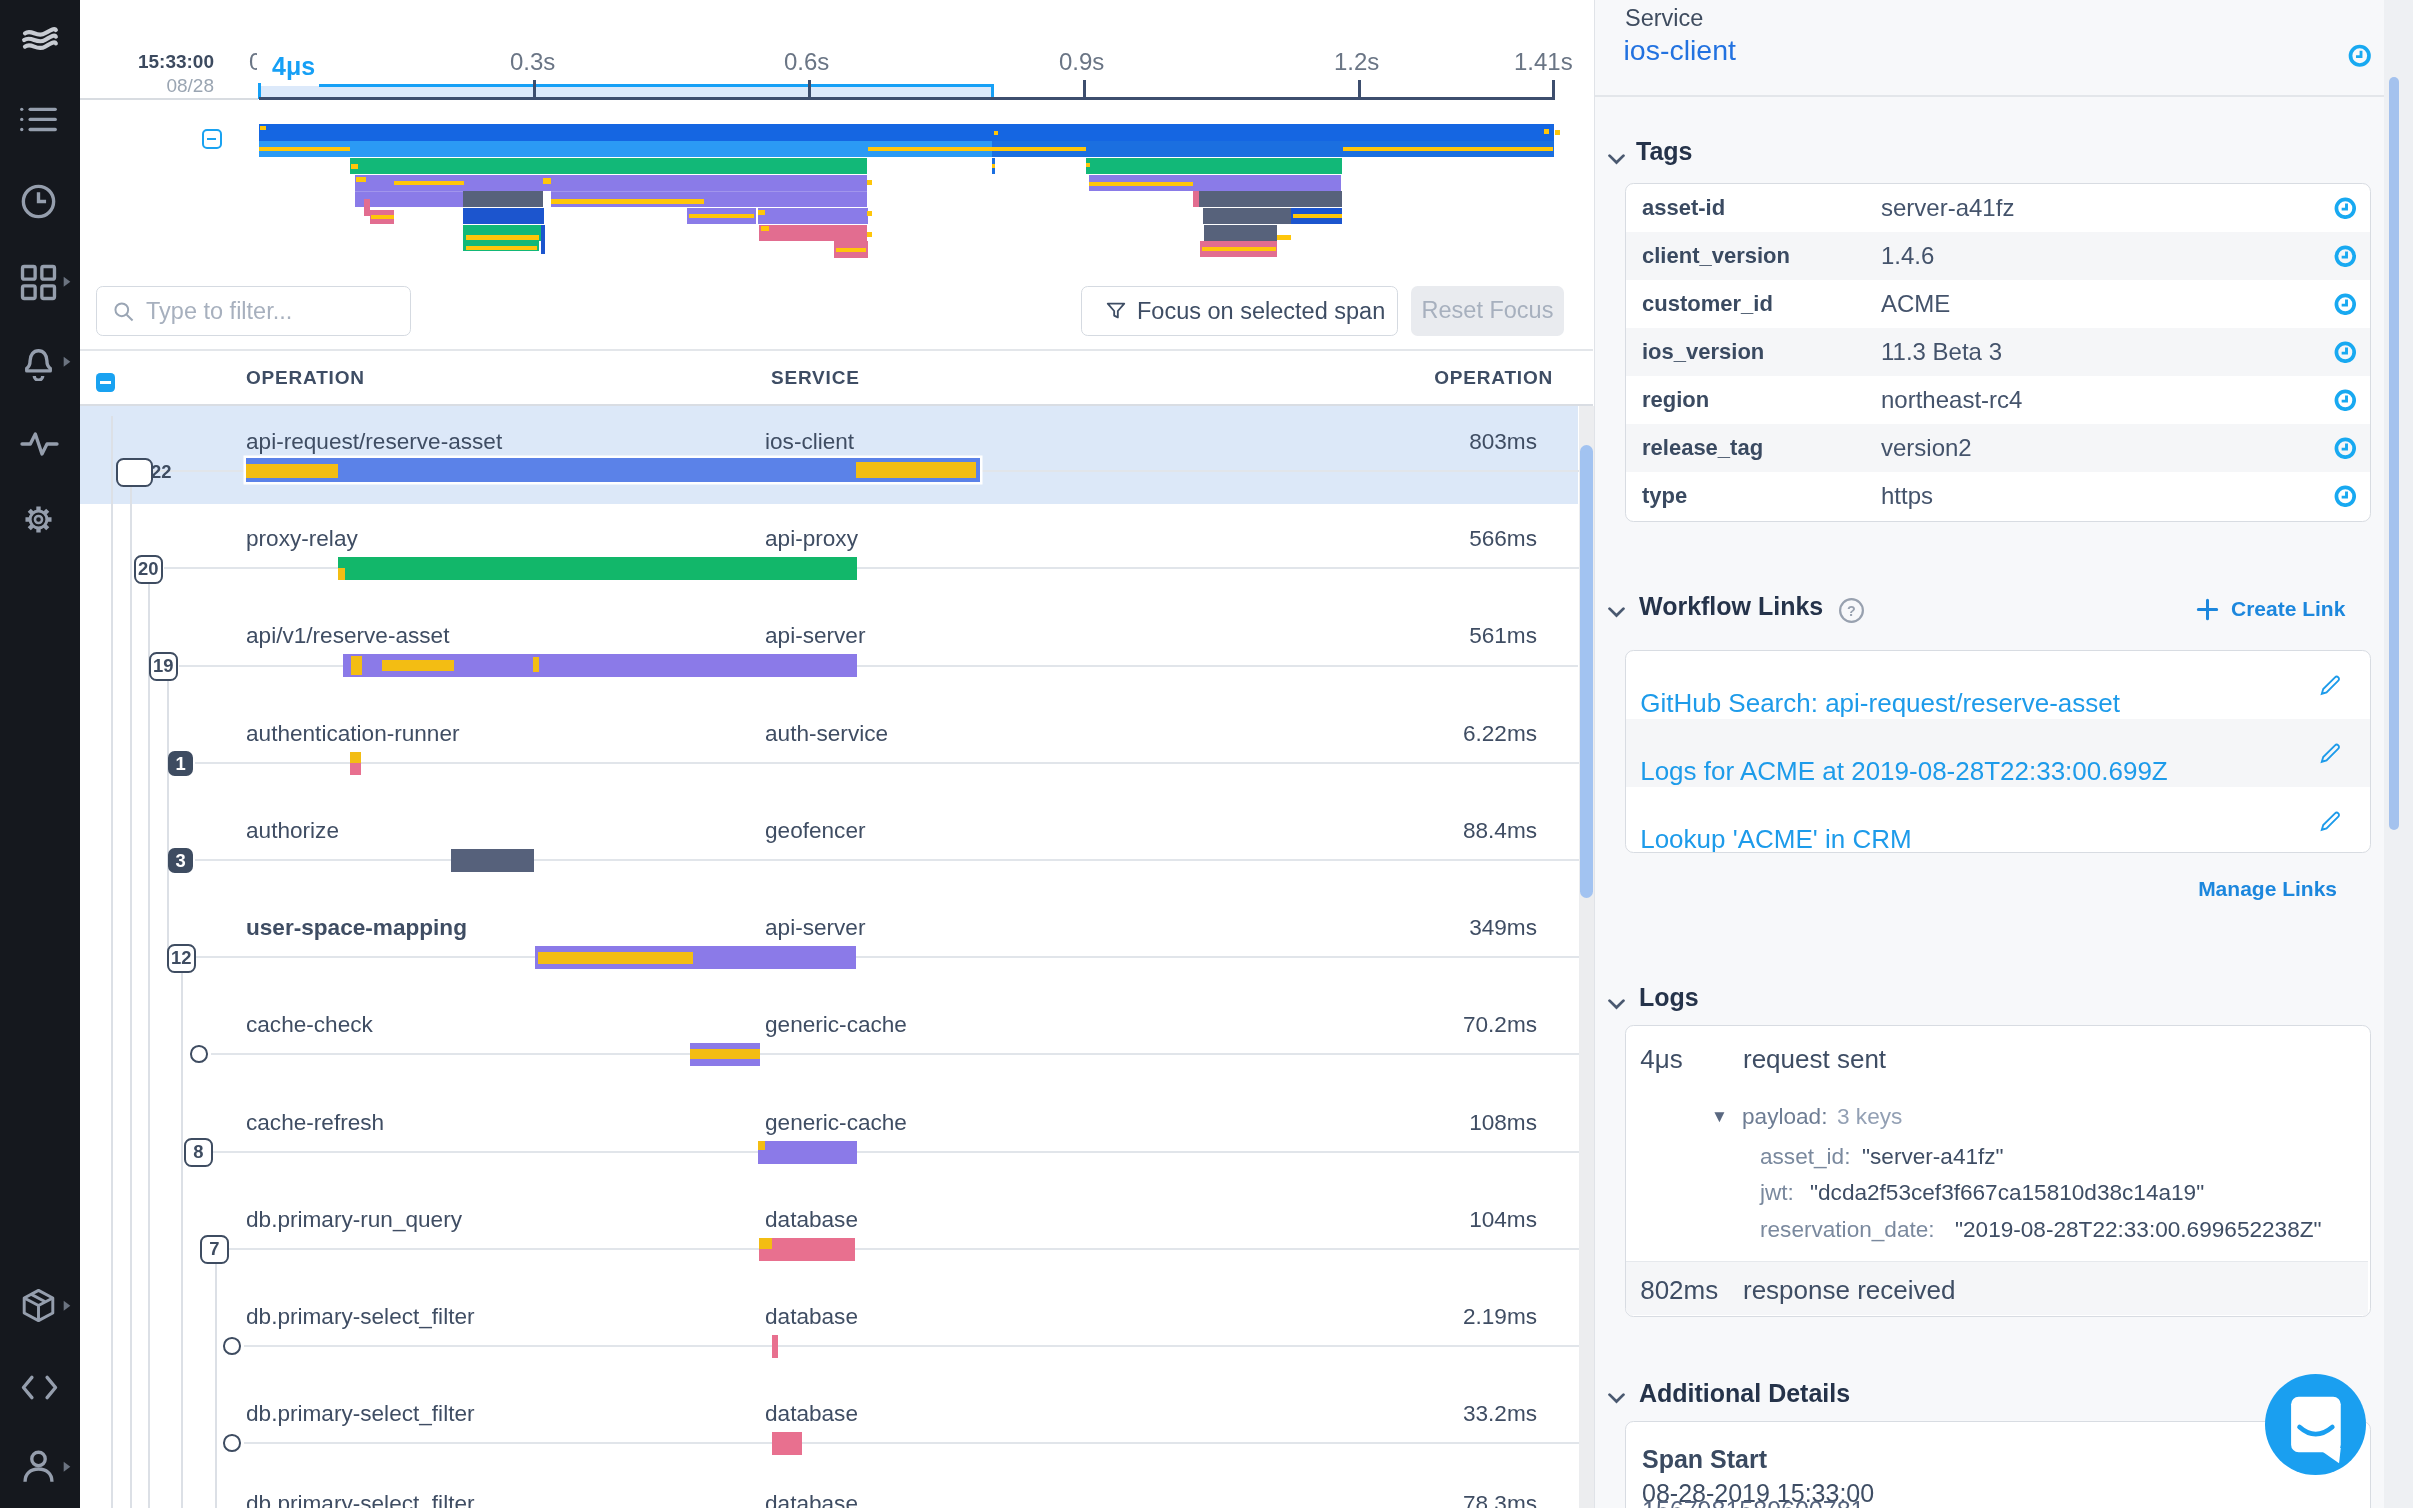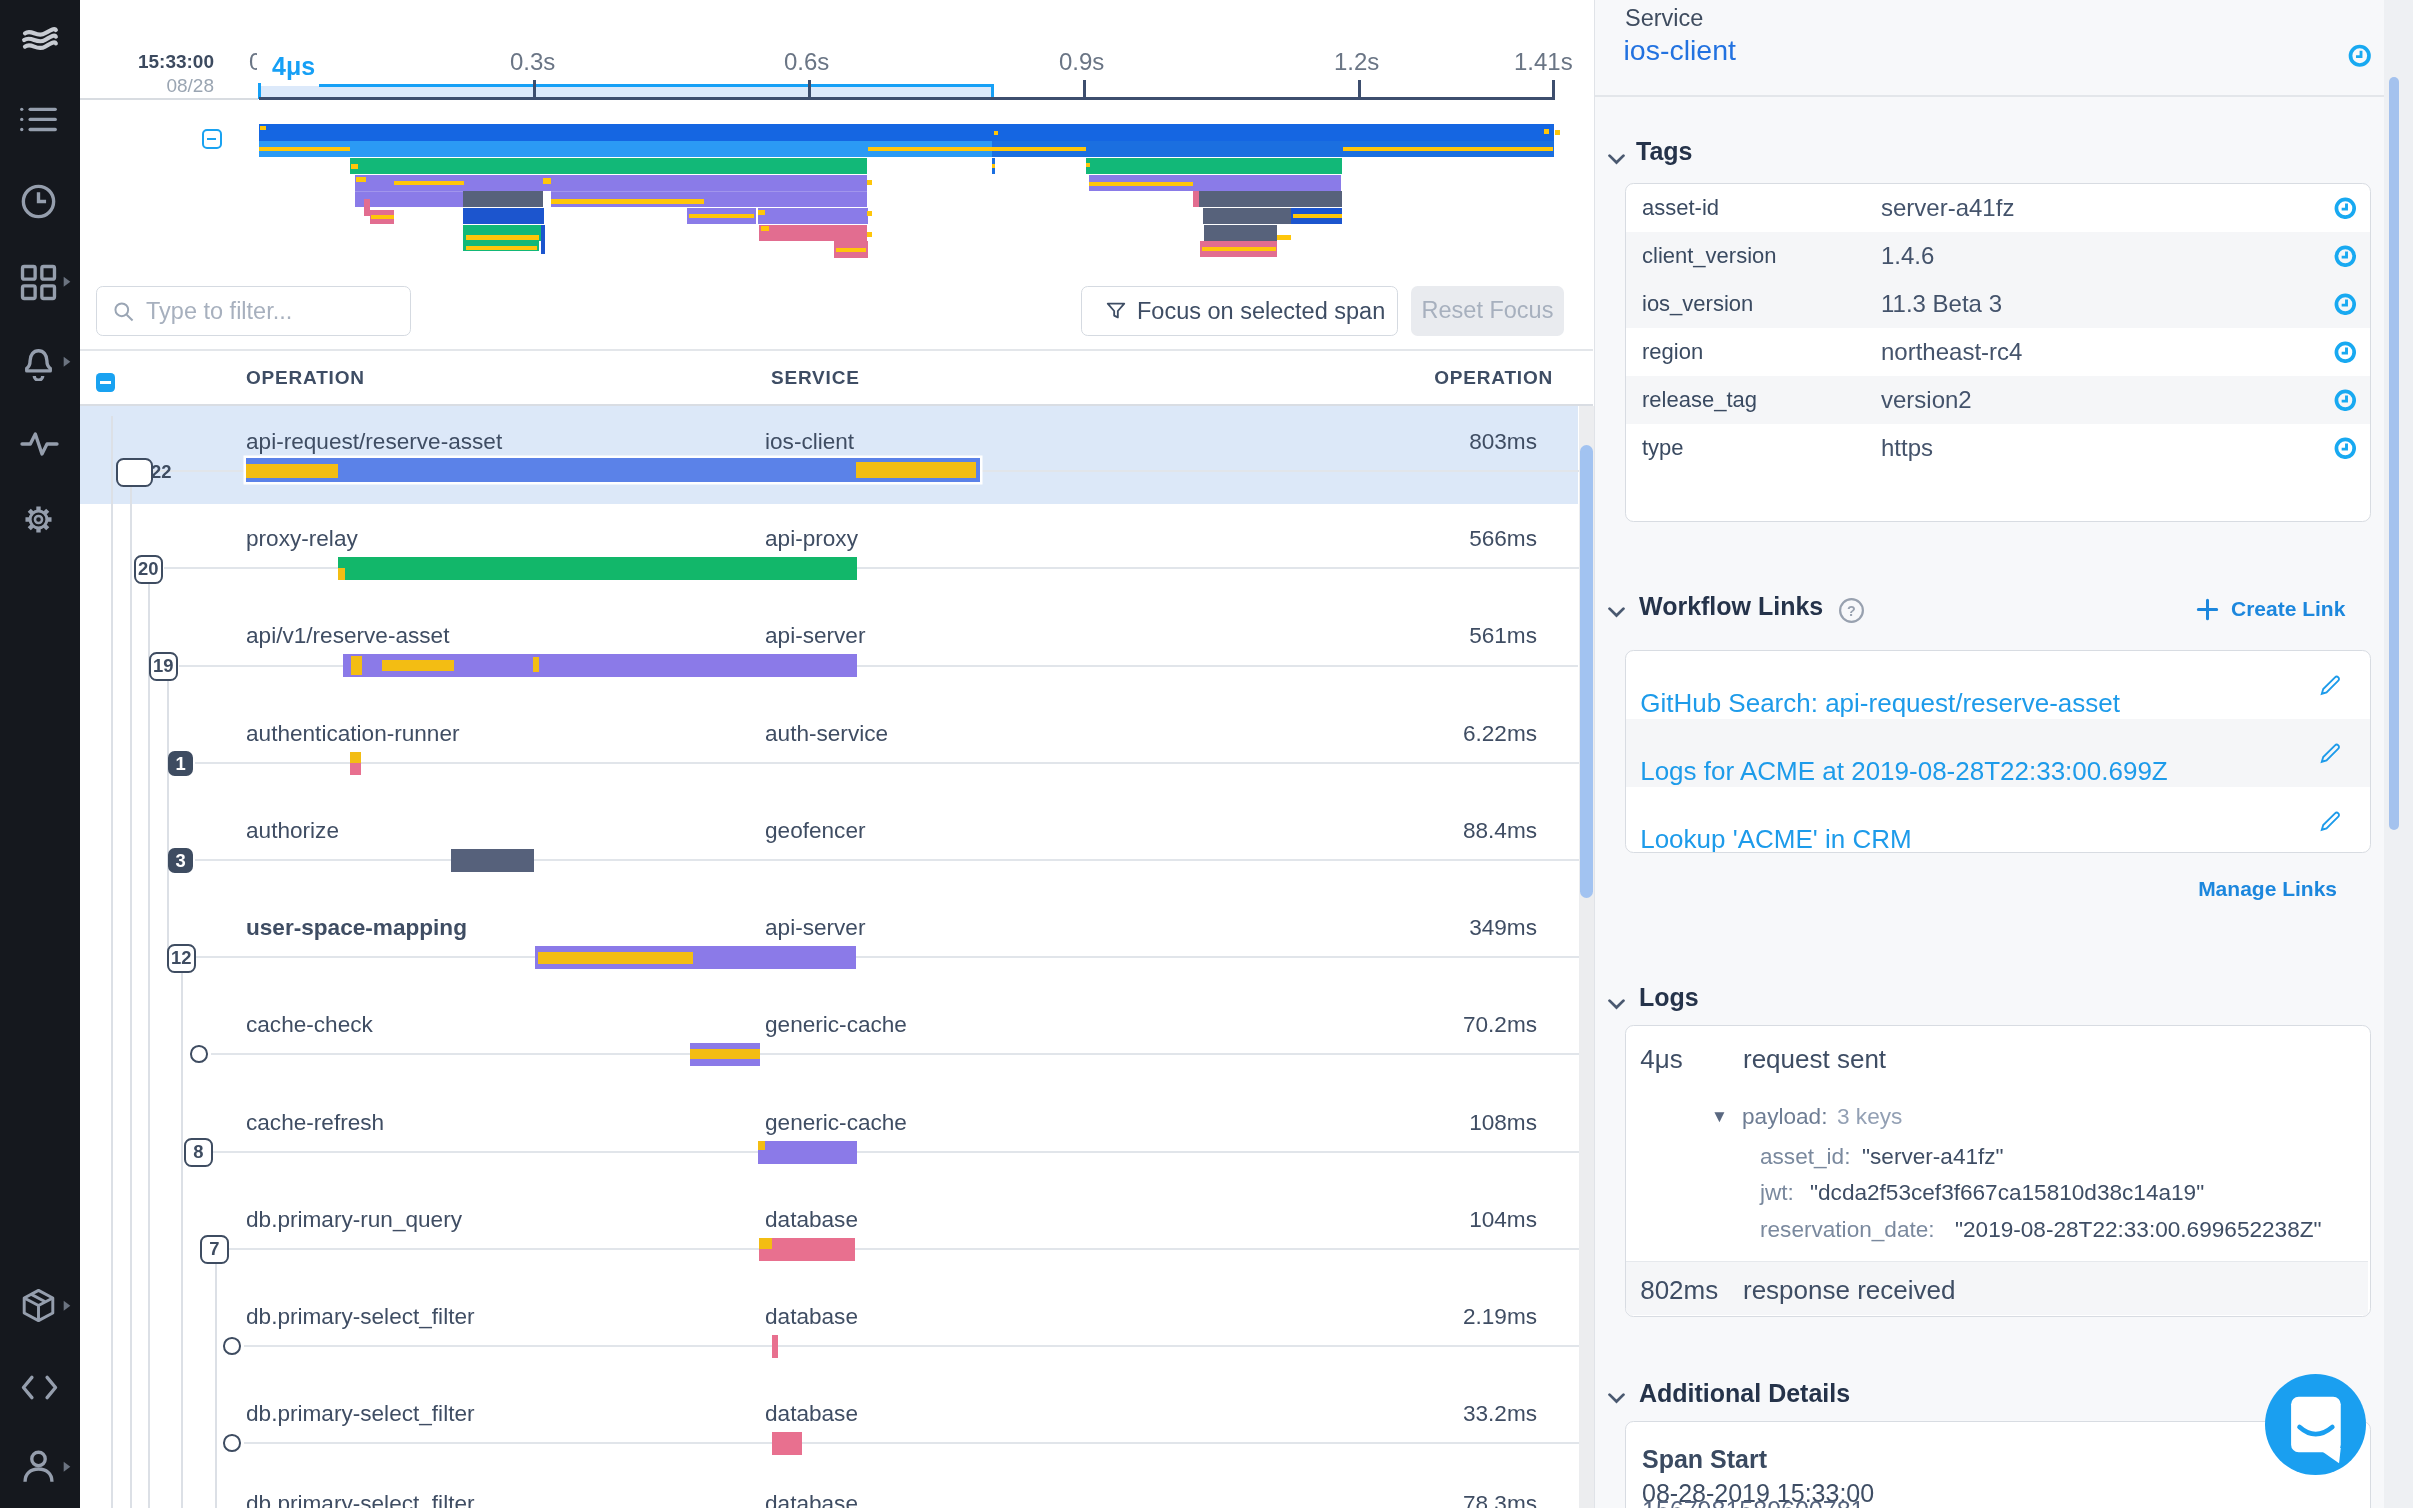--- a/index.html
+++ b/index.html
@@ -28,21 +28,21 @@
   .dur { position:absolute; white-space:nowrap; font-size:22.6px; color:#3F4D63; right:876px; text-align:right; }
   .bar { position:absolute; height:22px; }
   
   #panel { position:absolute; left:1594px; top:0; width:820px; height:1508px; background:#F7F8FA;
     border-left:1.7px solid #E0E3E8; }
   .card { position:absolute; left:30px; width:746px; background:#fff; border:1.7px solid #D8DCE2; border-radius:8.4px; }
   .sechead { position:absolute; white-space:nowrap; font-size:25px; font-weight:bold; color:#25334A; }
   .chev { position:absolute; width:17px; height:17px; }
   .tagrow { height:48px; display:flex; align-items:center; position:relative; }
   .tagrow.alt { background:#F5F6F8; }
-  .tagkey { margin-left:16px; width:239px; font-size:22px; font-weight:normal; color:#3A4A61; }
+  .tagkey { margin-left:16px; width:239px; font-size:22px; font-weight:bold; color:#3A4A61; }
   .tagval { font-size:24px; white-space:nowrap; color:#44536B; }
   .clock { position:absolute; right:13.4px; top:50%; margin-top:-11.3px; }
   .linkrow { height:68px; display:flex; align-items:flex-end; position:relative; }
   .linkrow.alt { background:#F5F6F8; }
   .linktxt { margin-left:14.2px; white-space:nowrap; font-size:26px; color:#1D9BEA; }
   .blue-act { color:#1C87DD; font-weight:bold; font-size:21px; }
 </style>
 </head>
 <body>
 <div id="stage">
@@ -303,20 +303,28 @@
           <div class="tagkey">asset-id</div>
           <div class="tagval">server-a41fz</div>
         <svg class="clock" width="22.6" height="22.6" viewBox="0 0 28 28">
             <circle cx="14" cy="14" r="11" fill="none" stroke="#18A9F1" stroke-width="4.6"></circle>
             <path d="M15.5 8 v7 h-6" fill="none" stroke="#18A9F1" stroke-width="3.6"></path>
           </svg>
         </div>
       <div class="tagrow alt">
           <div class="tagkey">client_version</div>
           <div class="tagval">1.4.6</div>
+        <svg class="clock" width="22.6" height="22.6" viewBox="0 0 28 28">
+            <circle cx="14" cy="14" r="11" fill="none" stroke="#18A9F1" stroke-width="4.6"></circle>
+            <path d="M15.5 8 v7 h-6" fill="none" stroke="#18A9F1" stroke-width="3.6"></path>
+          </svg>
+        </div>
+      <div class="tagrow">
+          <div class="tagkey">customer_id</div>
+          <div class="tagval">ACME</div>
         <svg class="clock" width="22.6" height="22.6" viewBox="0 0 28 28">
             <circle cx="14" cy="14" r="11" fill="none" stroke="#18A9F1" stroke-width="4.6"></circle>
             <path d="M15.5 8 v7 h-6" fill="none" stroke="#18A9F1" stroke-width="3.6"></path>
           </svg>
         </div>
       <div class="tagrow alt">
           <div class="tagkey">ios_version</div>
           <div class="tagval">11.3 Beta 3</div>
         <svg class="clock" width="22.6" height="22.6" viewBox="0 0 28 28">
             <circle cx="14" cy="14" r="11" fill="none" stroke="#18A9F1" stroke-width="4.6"></circle>

